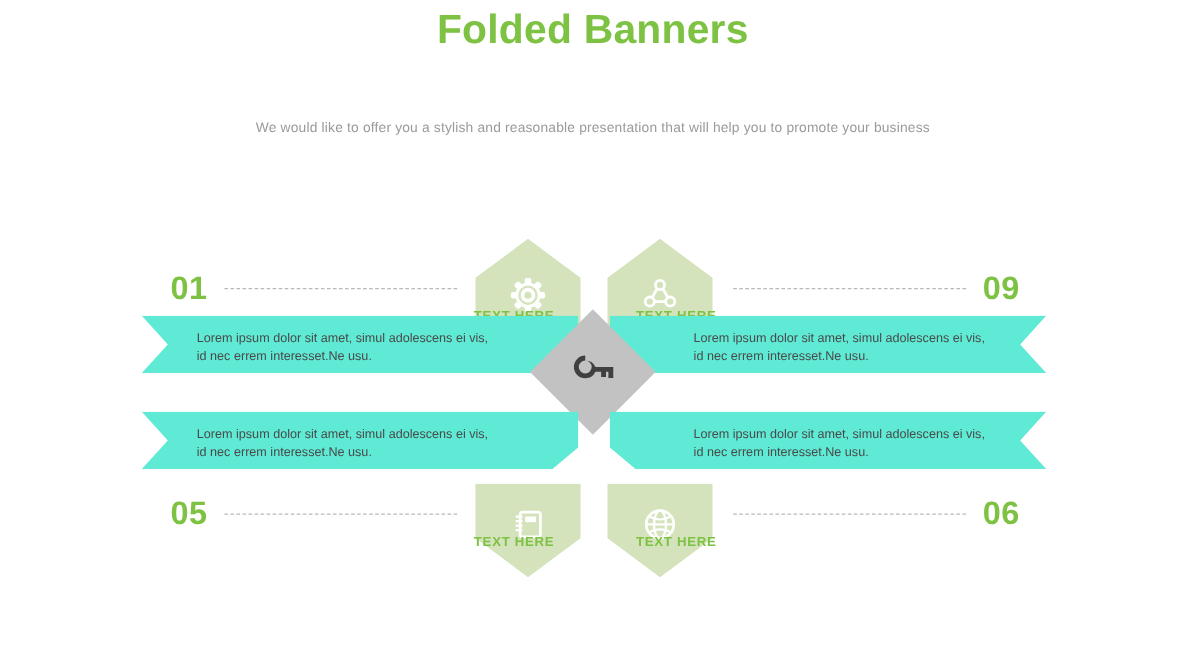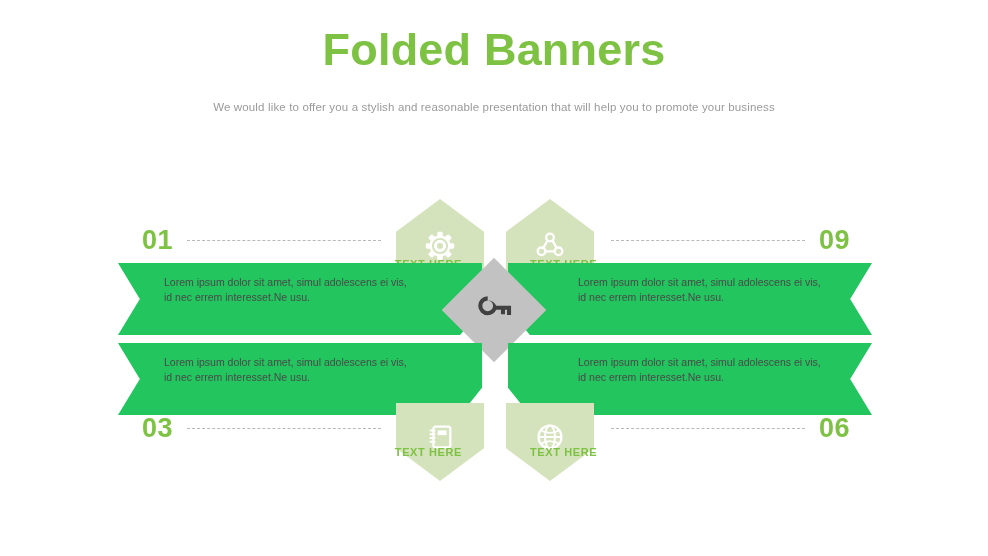--- a/index.html
+++ b/index.html
@@ -9,25 +9,25 @@
     height: 556px;
     background: #ffffff;
     font-family: "Liberation Sans", sans-serif;
     overflow: hidden;
     position: relative;
   }
 
   
   .slide-title {
     position: absolute;
-    top: 24px;
+    top: 6px;
     left: 0;
     width: 988px;
     text-align: center;
-    font-size: 45px;
+    font-size: 34px;
     font-weight: bold;
     color: #7DC242;
     letter-spacing: 0.2px;
   }
 
   .slide-subtitle {
     position: absolute;
     top: 101px;
     left: 0;
     width: 988px;
@@ -69,22 +69,22 @@
     justify-content: center;
   }
   .pentagon.up .pentagon-icon { top: 22px; height: 50px; }
   .pentagon.down .pentagon-icon { top: 8px; height: 52px; }
 
   .pentagon-icon svg { display: block; }
 
   
   .banner {
     position: absolute;
-    height: 72px;
-    background: #22c55e;
+    height: 48px;
+    background: #5eead4;
   }
   
   .banner.left {
     clip-path: polygon(0% 0%, 100% 0%, 100% 62%, 94% 100%, 4% 100%, 0% 100%, 6% 50%, 0% 0%);
   }
   
   .banner.right {
     clip-path: polygon(0% 0%, 100% 0%, 94% 50%, 100% 100%, 6% 100%, 0% 62%);
   }
 
@@ -217,21 +217,21 @@
         <rect x="13.5" y="9" width="9.5" height="5" fill="#ffffff"></rect>
         <line x1="5" y1="9" x2="11" y2="9" stroke="#ffffff" stroke-width="2"></line>
         <line x1="5" y1="13" x2="11" y2="13" stroke="#ffffff" stroke-width="2"></line>
         <line x1="5" y1="17" x2="11" y2="17" stroke="#ffffff" stroke-width="2"></line>
         <line x1="5" y1="21" x2="11" y2="21" stroke="#ffffff" stroke-width="2"></line>
       </svg>
     </div>
   </div>
 
   <div class="label-row" style="left:142px; top:226px; width:320px;">
-    <span class="label-number">03</span>
+    <span class="label-number">05</span>
     <span class="label-dashes"></span>
     <span class="label-text">TEXT HERE</span>
   </div>
 
   <div class="banner right" style="left:508px; top:158px; width:364px;">
     <div class="banner-text">Lorem ipsum dolor sit amet, simul adolescens ei vis, id nec errem interesset.Ne usu.</div>
   </div>
 
   <div class="pentagon down" style="left:506px; top:218px;">
     <div class="pentagon-icon">

